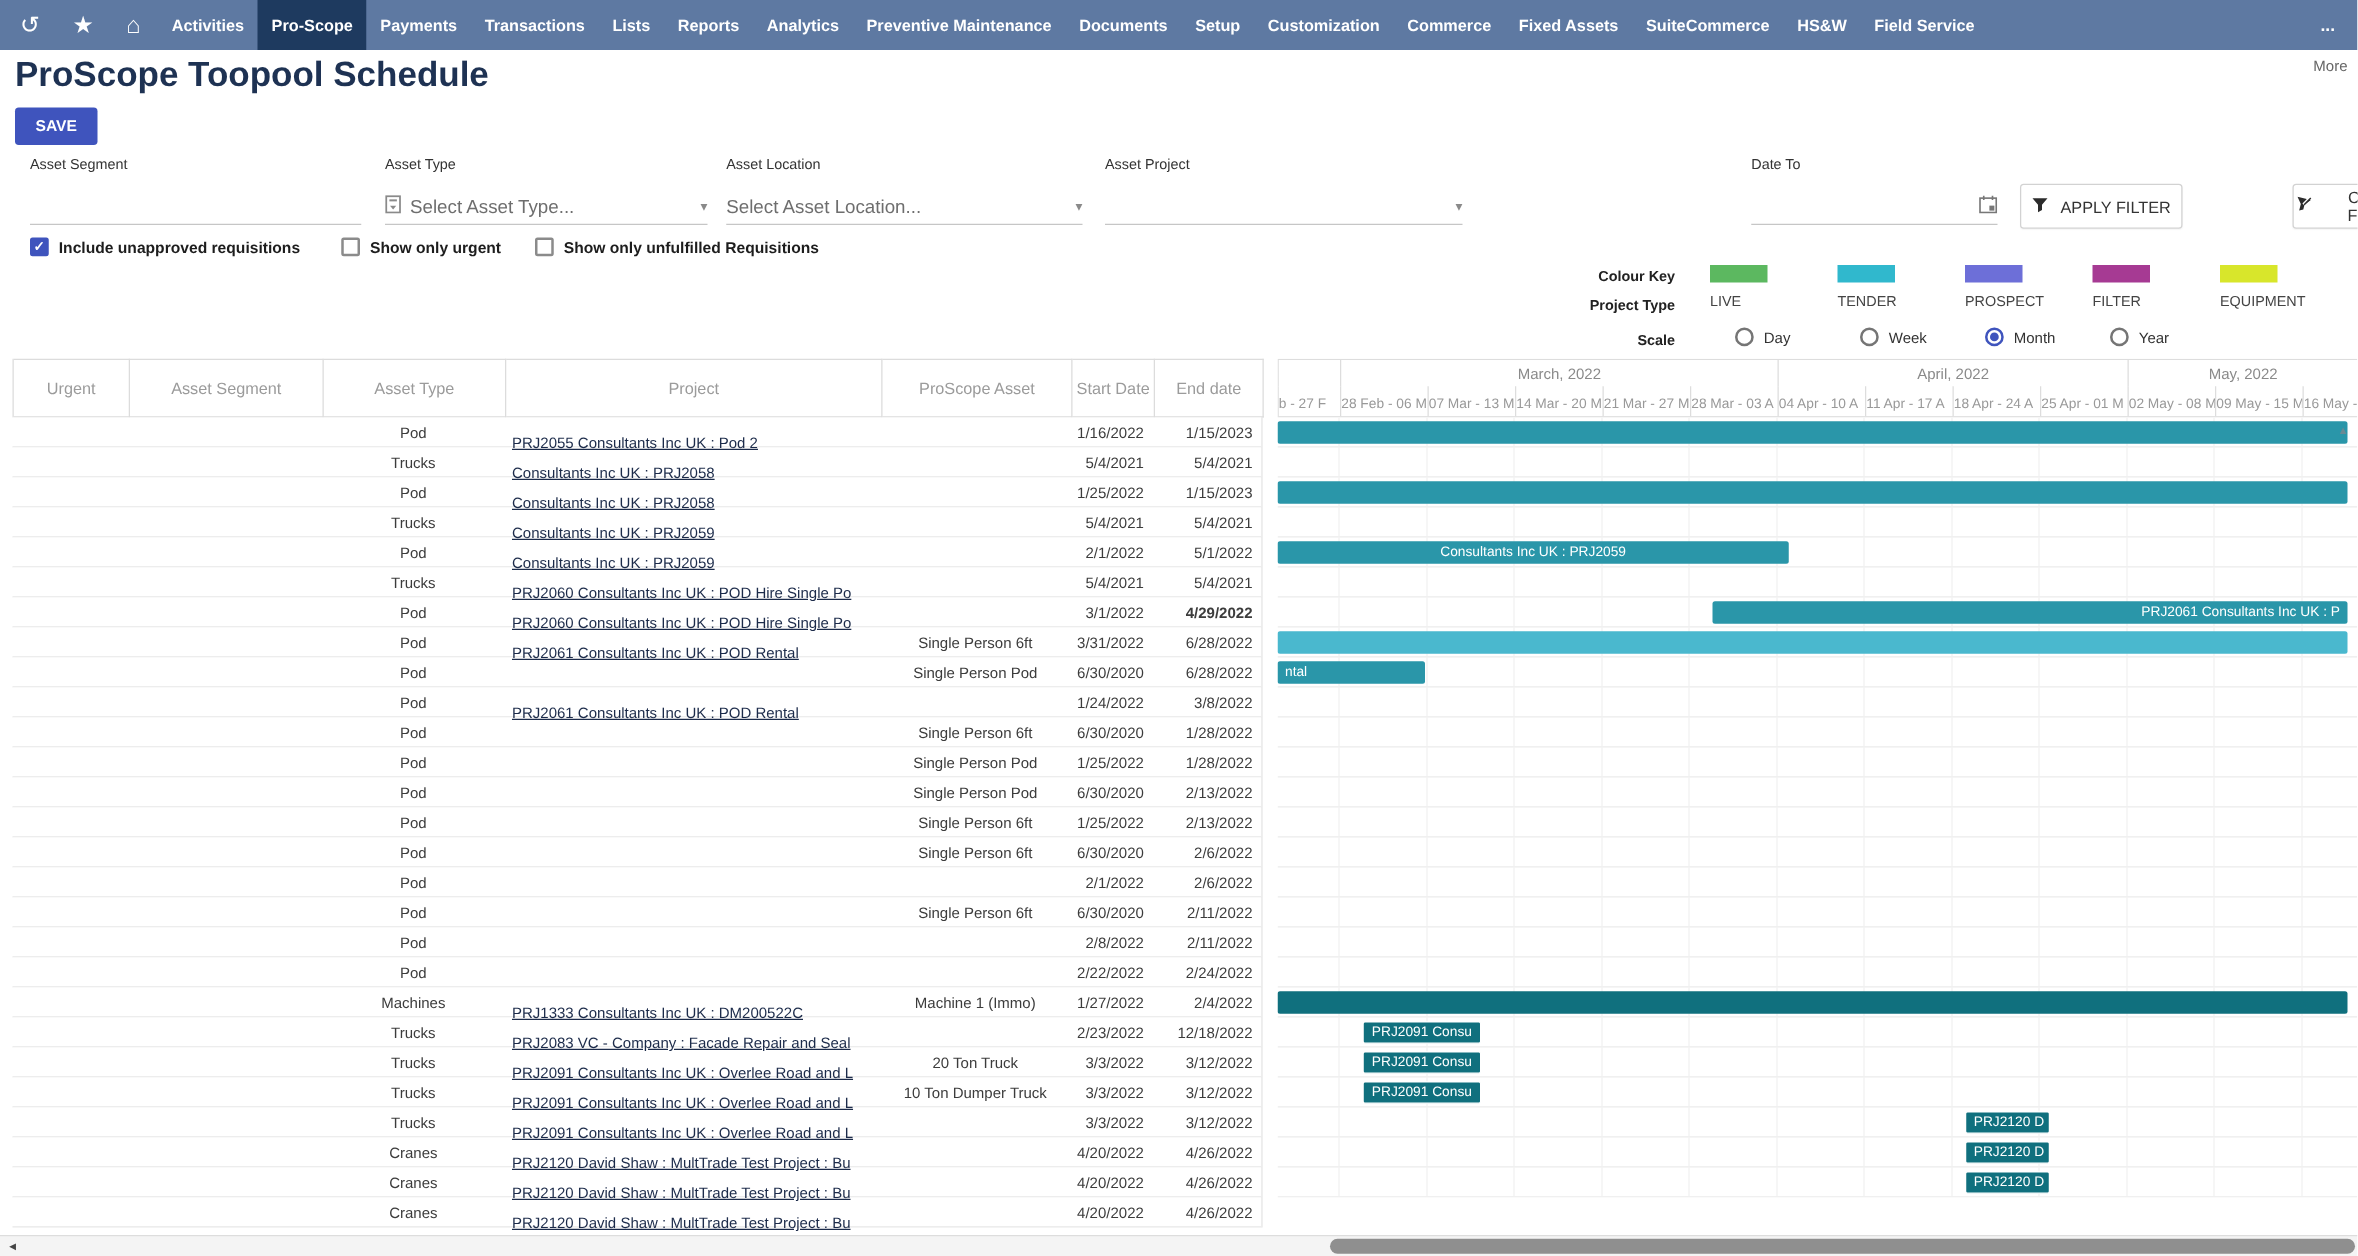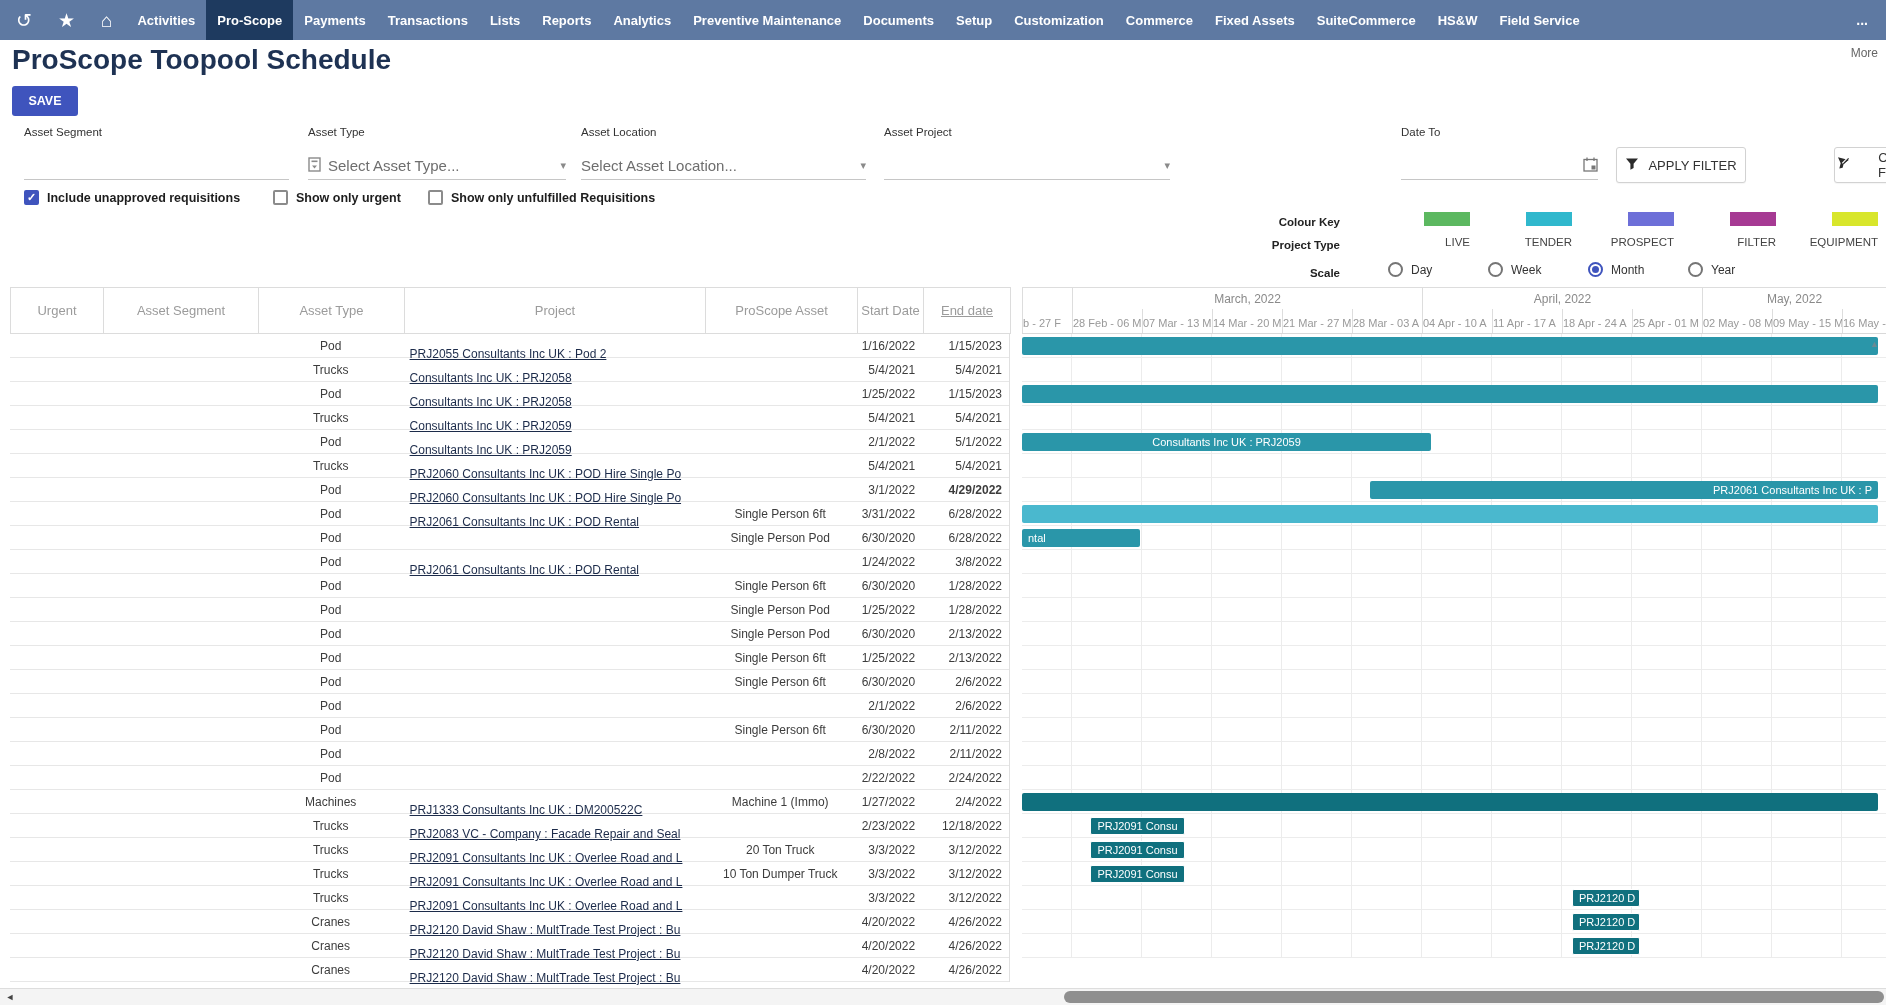--- a/index.html
+++ b/index.html
@@ -38,21 +38,21 @@
   .cbwrap { position:absolute; display:flex; align-items:center; gap:8px; cursor:pointer; }
   .cb { width:15px; height:15px; border:2px solid #8b8b8b; border-radius:2px; background:#fff; display:flex; align-items:center; justify-content:center; }
   .cb.checked { background:var(--accent); border-color:var(--accent); }
   .cb.checked::after { content:"✓"; color:#fff; font-size:11px; font-weight:bold; }
   .cblabel { font-size:12.5px; font-weight:bold; color:#1d1d1d; }
 
   
   .lg-keylabel { position:absolute; left:1130px; top:216px; width:210px; text-align:right; font-size:11.5px; font-weight:bold; color:#222; }
   .lg-typelabel{ position:absolute; left:1130px; top:239px; width:210px; text-align:right; font-size:11.5px; font-weight:bold; color:#222; }
   .lg-items { position:absolute; left:1368px; top:212px; display:flex; }
-  .lg-col { width:102px; display:flex; flex-direction:column; align-items:flex-end; }
+  .lg-col { width:102px; display:flex; flex-direction:column; align-items:flex-start; }
   .lg-swatch { width:46px; height:14px; }
   .lg-label { margin-top:10px; font-size:11.5px; color:#444; }
   .scale-label { position:absolute; left:1130px; top:267px; width:210px; text-align:right; font-size:11.5px; font-weight:bold; color:#222; }
   .scale-opts { position:absolute; left:1388px; top:262px; display:flex; }
   .radio-wrap { width:100px; display:flex; align-items:center; gap:8px; cursor:pointer; }
   .radio { width:15px; height:15px; border-radius:50%; border:2px solid #757575; background:#fff; display:flex; align-items:center; justify-content:center; }
   .radio.sel { border-color:var(--accent); }
   .radio.sel::after { content:""; width:7px; height:7px; border-radius:50%; background:var(--accent); }
   .radio-label { font-size:12px; color:#333; }
 
@@ -254,21 +254,21 @@
       </div>
     </div>
 
   <div class="ghead">
       <div class="hcell" style="width: 93px;">Urgent</div>
       <div class="hcell" style="width: 155px;">Asset Segment</div>
       <div class="hcell" style="width: 146px;">Asset Type</div>
       <div class="hcell" style="width: 301px;">Project</div>
       <div class="hcell" style="width: 152px;">ProScope Asset</div>
       <div class="hcell" style="width: 66px;">Start Date</div>
-      <div class="hcell" style="width: 87px; text-decoration: underline;">End date</div>
+      <div class="hcell" style="width: 87px;">End date</div>
     </div>
 
   <div class="gpane">
     <div class="gmonths">
       <div class="mcell" style="width:50px"></div>
     <div class="mcell" style="width: 350px;">March, 2022</div>
         <div class="mcell" style="width: 280px;">April, 2022</div>
         <div class="mcell" style="width: 184px;">May, 2022</div>
       </div>
     <div class="gweeks">

